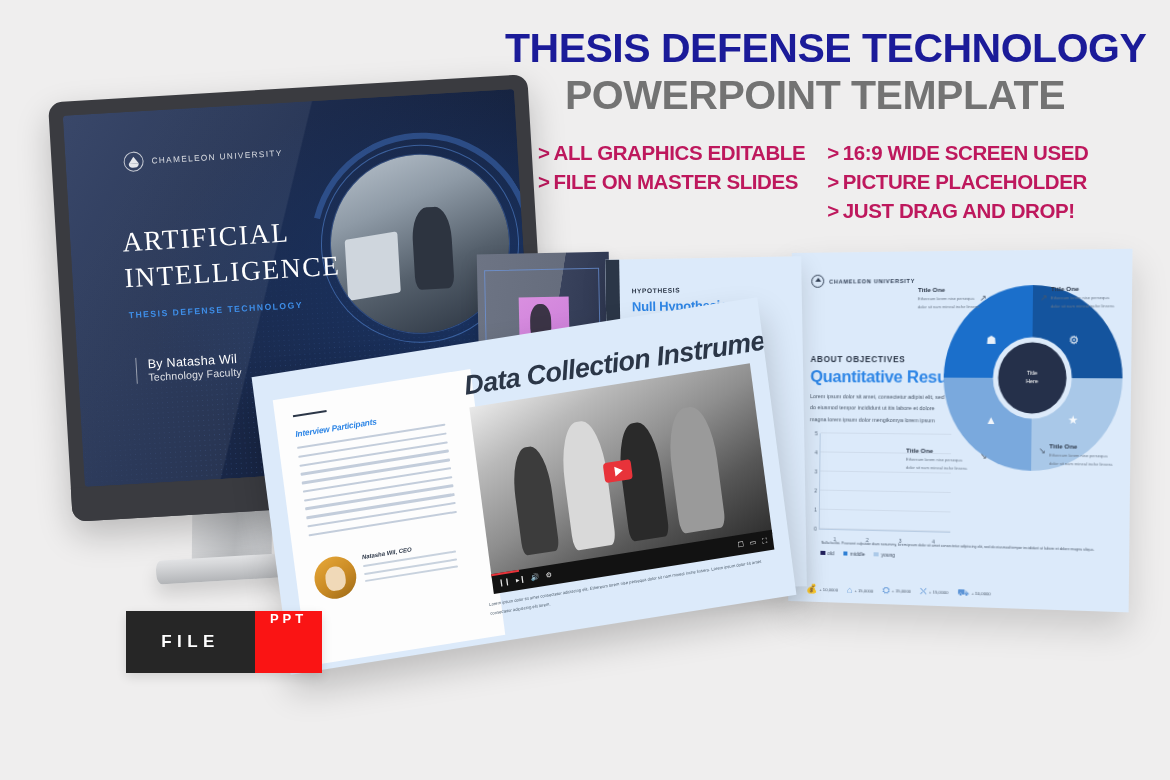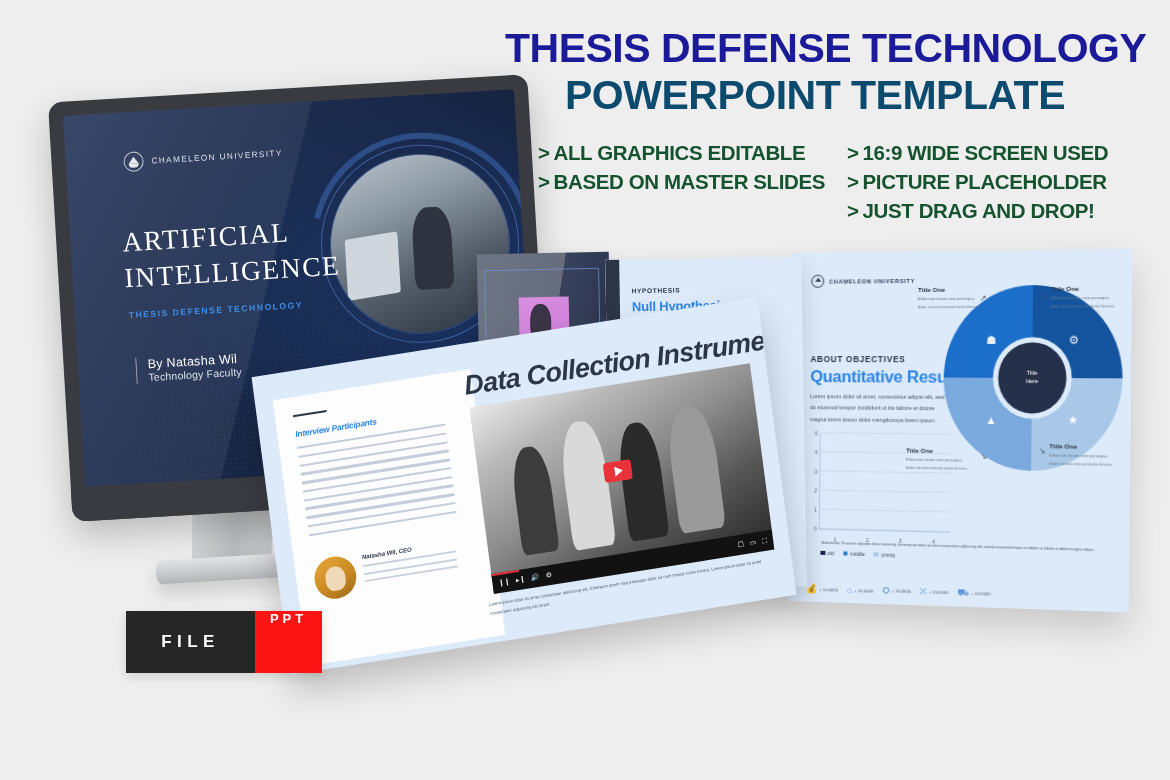--- a/index.html
+++ b/index.html
@@ -11,29 +11,29 @@
   .stage { position:absolute; inset:0;padding-left:23px; }
 
   
   .headline { position:absolute; left:505px; top:28px; width:620px; }
   .h-line1 {
     font-size:41px; font-weight:bold; letter-spacing:-0.5px; line-height:1.0;
     color:#1b1b99; text-align:center; white-space:nowrap;
   }
   .h-line2 {
     font-size:41px; font-weight:bold; letter-spacing:-0.5px; line-height:1.12;
-    color:#0c4a6e; text-align:center; white-space:nowrap; margin-top:4px;
+    color:#737373; text-align:center; white-space:nowrap; margin-top:4px;
   }
   .features {
     position:absolute; left:538px; top:140px; width:560px;
     display:flex; gap:22px;
   }
   .fcol { display:flex; flex-direction:column; gap:3px; }
   .fitem {
-    color:#14532d; font-size:20.5px; font-weight:bold; letter-spacing:-0.4px;
+    color:#be185d; font-size:20.5px; font-weight:bold; letter-spacing:-0.4px;
     white-space:nowrap; line-height:1.28;
   }
   .fitem .gt { margin-right:4px; }
 
   
   .monitor { position:absolute; left:60px; top:88px; width:480px; height:420px;
              transform:rotate(-3.4deg); }
   .mon-body {
     position:absolute; inset:0; background:#3a3b40; border-radius:14px;
     box-shadow:0 14px 34px rgba(0,0,0,.22);
@@ -326,21 +326,21 @@
 <div class="stage">
 
   <div class="headline">
     <div class="h-line1">THESIS DEFENSE TECHNOLOGY</div>
     <div class="h-line2">POWERPOINT TEMPLATE</div>
   </div>
 
   <div class="features">
     <div class="fcol">
       <div class="fitem"><span class="gt">&gt;</span><span>ALL GRAPHICS EDITABLE</span></div>
-      <div class="fitem"><span class="gt">&gt;</span><span>BASED ON MASTER SLIDES</span></div>
+      <div class="fitem"><span class="gt">&gt;</span><span>FILE ON MASTER SLIDES</span></div>
     </div>
     <div class="fcol">
       <div class="fitem"><span class="gt">&gt;</span><span>16:9 WIDE SCREEN USED</span></div>
       <div class="fitem"><span class="gt">&gt;</span><span>PICTURE PLACEHOLDER</span></div>
       <div class="fitem"><span class="gt">&gt;</span><span>JUST DRAG AND DROP!</span></div>
     </div>
   </div>
 
   <div class="mon-neck"></div>
   <div class="mon-base"></div>

